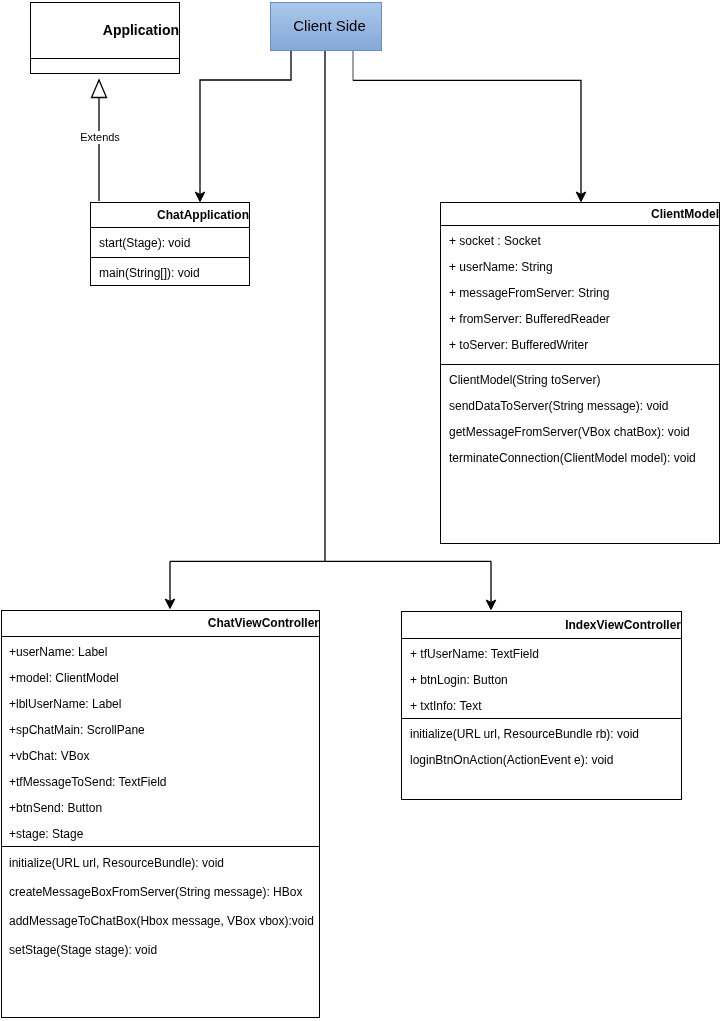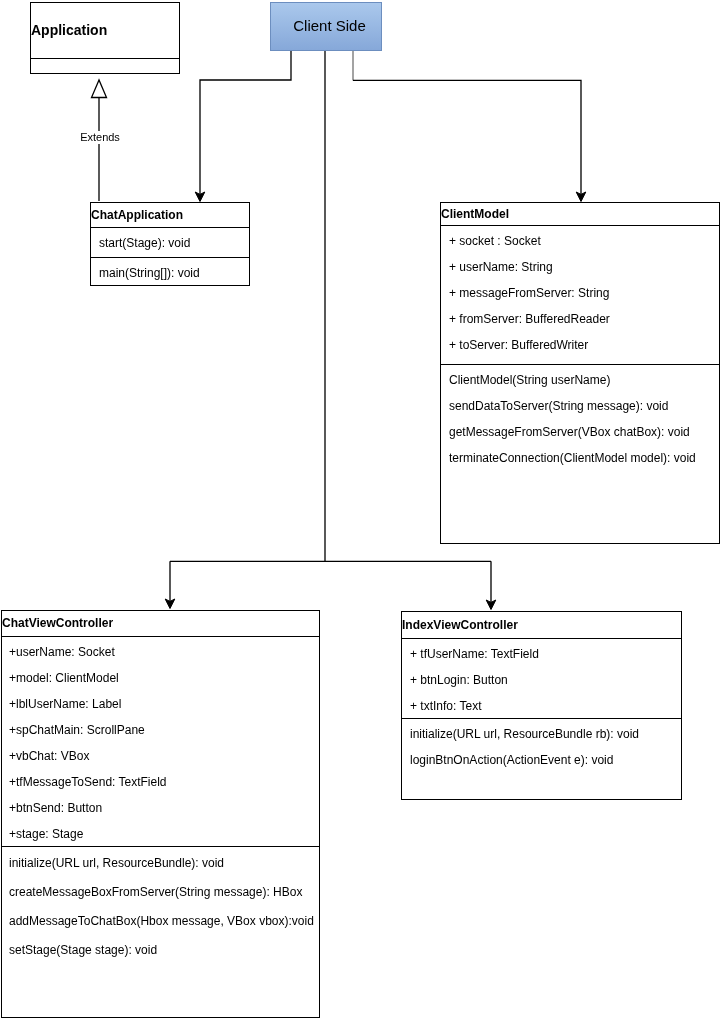--- a/index.html
+++ b/index.html
@@ -1,20 +1,20 @@
 <!DOCTYPE html>
 <html><head>
 <meta charset="utf-8">
 <style>
   html,body{margin:0;padding:0;background:#ffffff;}
   .canvas{position:relative;width:721px;height:1021px;background:#ffffff;overflow:hidden;
           font-family:"Liberation Sans", sans-serif;color:#000;}
   svg.wires{position:absolute;left:0;top:0;z-index:1;}
   .uml-box{position:absolute;box-sizing:border-box;background:#ffffff;border:1.3px solid #000;z-index:2;}
-  .uml-title{font-weight:bold;text-align:left;font-size:12px;box-sizing:border-box;white-space:nowrap;overflow:hidden;}
+  .uml-title{font-weight:bold;text-align:right;font-size:12px;box-sizing:border-box;white-space:nowrap;overflow:hidden;}
   .uml-sec{box-sizing:border-box;border-top:1.3px solid #000;padding-top:2px;overflow:hidden;}
   .uml-row{font-size:12px;height:26px;line-height:26px;padding-left:8px;white-space:nowrap;}
   .rows-29 .uml-row{height:29px;line-height:29px;}
   .rows-30 .uml-row{height:30px;line-height:30px;padding-top:0;}
   .pad7 .uml-row{padding-left:7px;}
 
   .app-box{left:30px;top:2px;width:150px;height:72px;}
   .app-box .uml-title{height:55px;line-height:55px;font-size:14px;}
   .app-box .uml-sec{height:15px;}
 
@@ -90,31 +90,31 @@
   <div class="uml-box clientmodel-box">
     <div class="uml-title">ClientModel</div>
     <div class="uml-sec sec-attrs">
       <div class="uml-row">+ socket : Socket</div>
       <div class="uml-row">+ userName: String</div>
       <div class="uml-row">+ messageFromServer: String</div>
       <div class="uml-row">+ fromServer: BufferedReader</div>
       <div class="uml-row">+ toServer: BufferedWriter</div>
     </div>
     <div class="uml-sec sec-methods">
-      <div class="uml-row">ClientModel(String userName)</div>
+      <div class="uml-row">ClientModel(String toServer)</div>
       <div class="uml-row">sendDataToServer(String message): void</div>
       <div class="uml-row">getMessageFromServer(VBox chatBox): void</div>
       <div class="uml-row">terminateConnection(ClientModel model): void</div>
     </div>
   </div>
 
   <div class="uml-box chatview-box pad7">
     <div class="uml-title">ChatViewController</div>
     <div class="uml-sec sec-attrs">
-      <div class="uml-row">+userName: Socket</div>
+      <div class="uml-row">+userName: Label</div>
       <div class="uml-row">+model: ClientModel</div>
       <div class="uml-row">+lblUserName: Label</div>
       <div class="uml-row">+spChatMain: ScrollPane</div>
       <div class="uml-row">+vbChat: VBox</div>
       <div class="uml-row">+tfMessageToSend: TextField</div>
       <div class="uml-row">+btnSend: Button</div>
       <div class="uml-row">+stage: Stage</div>
     </div>
     <div class="uml-sec sec-methods rows-29">
       <div class="uml-row">initialize(URL url, ResourceBundle): void</div>

